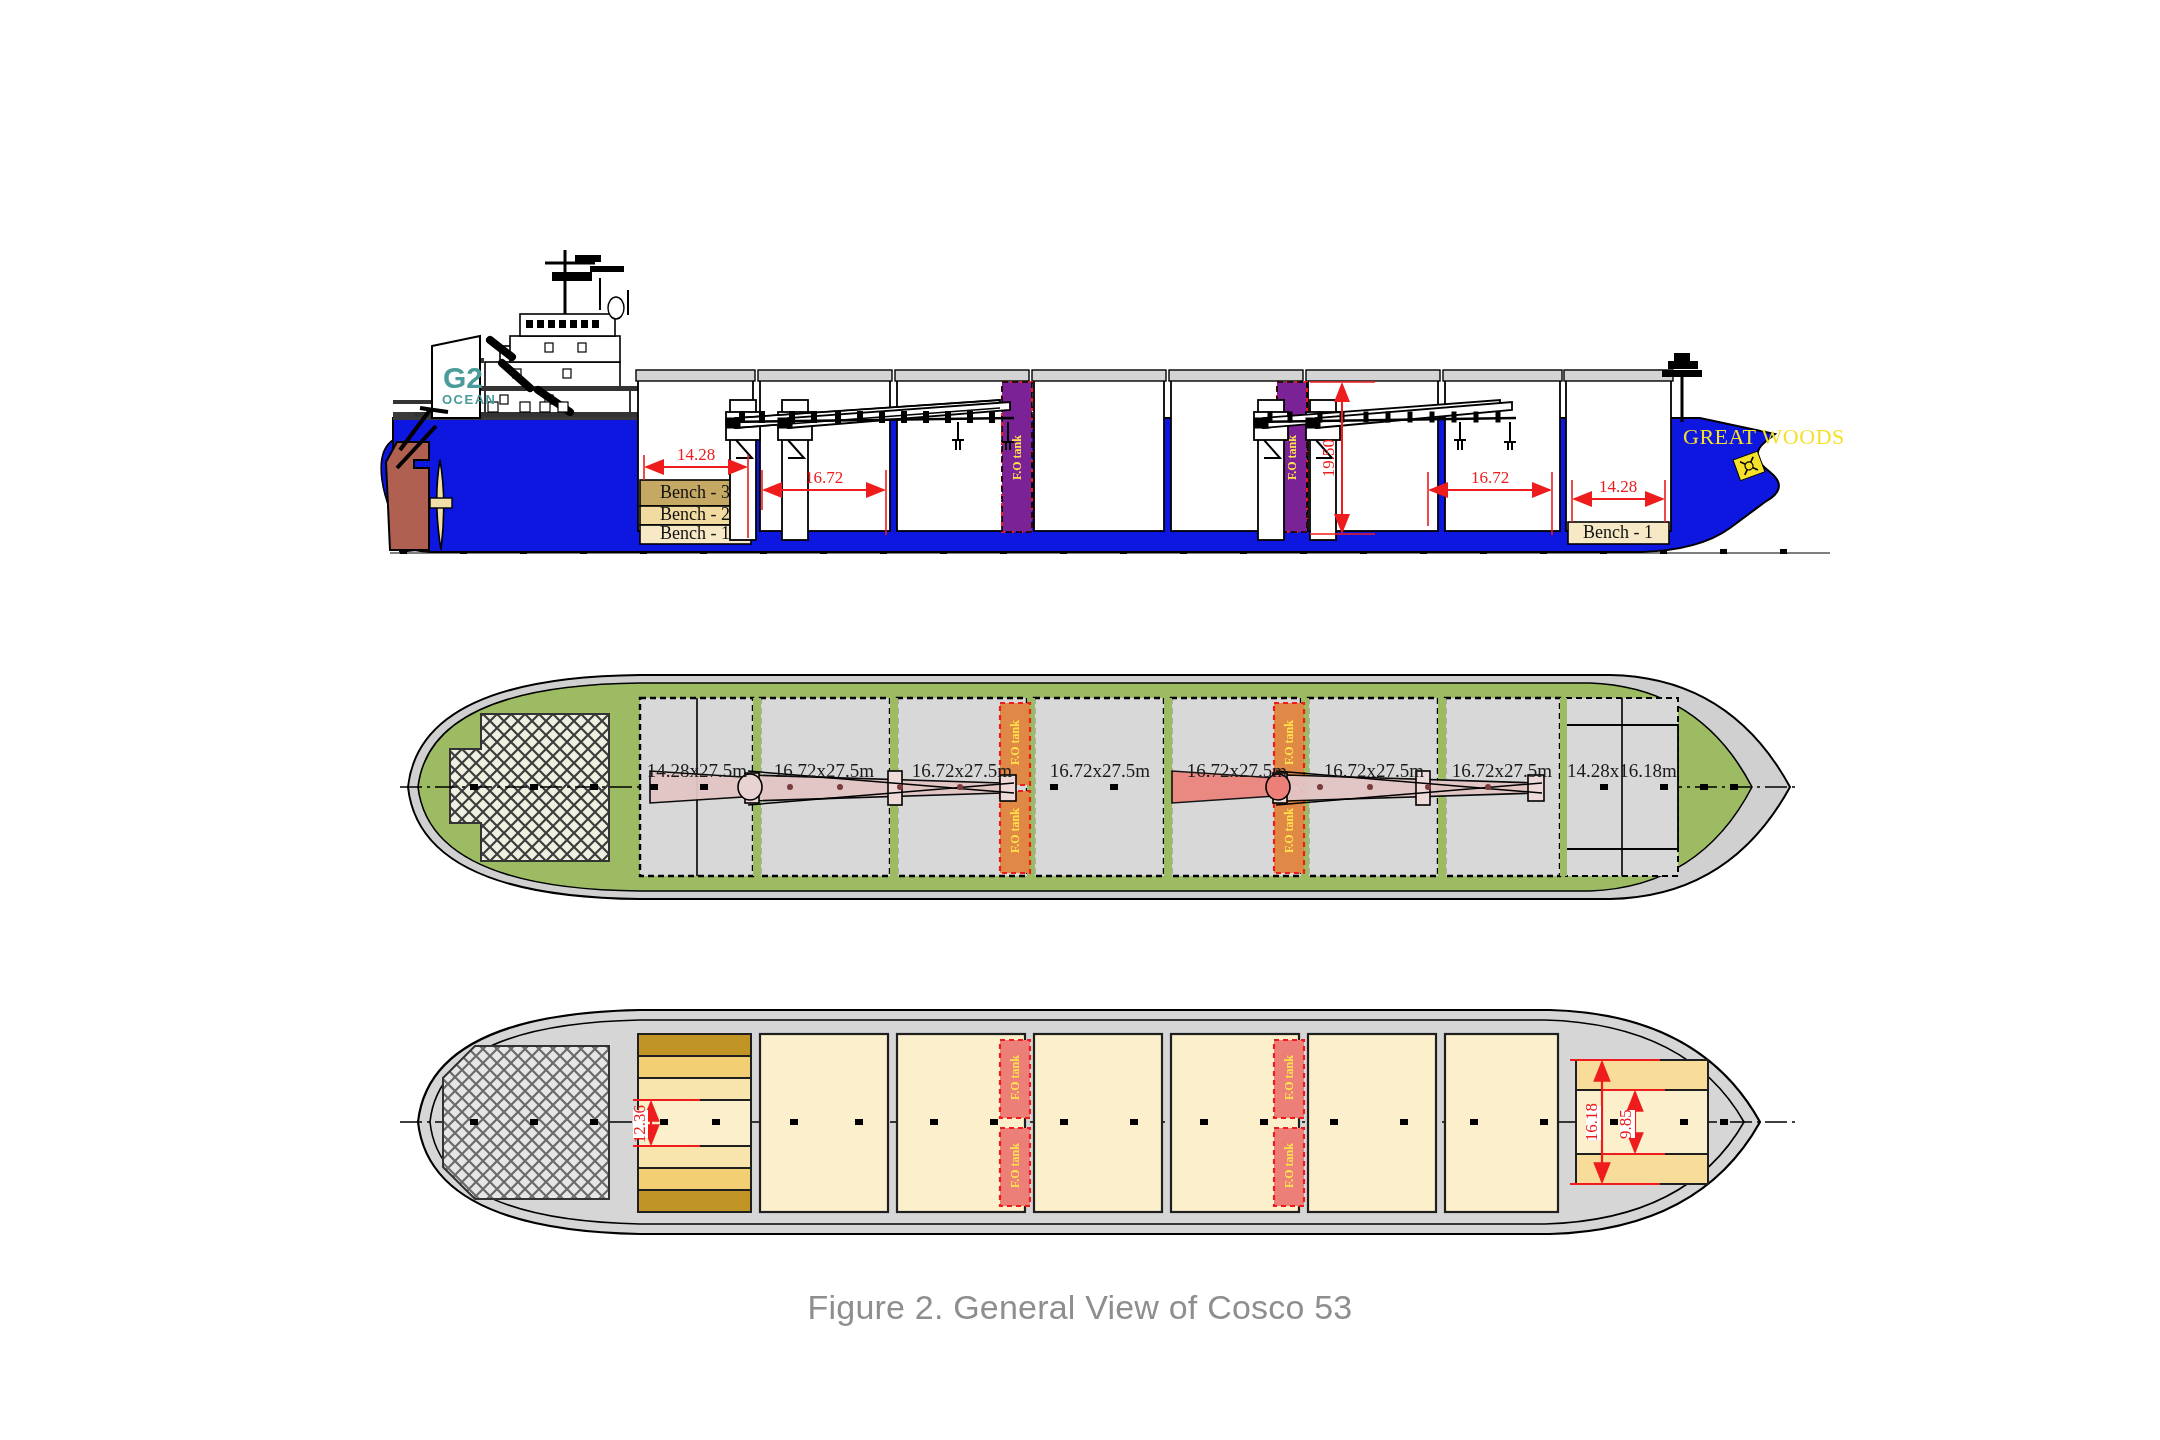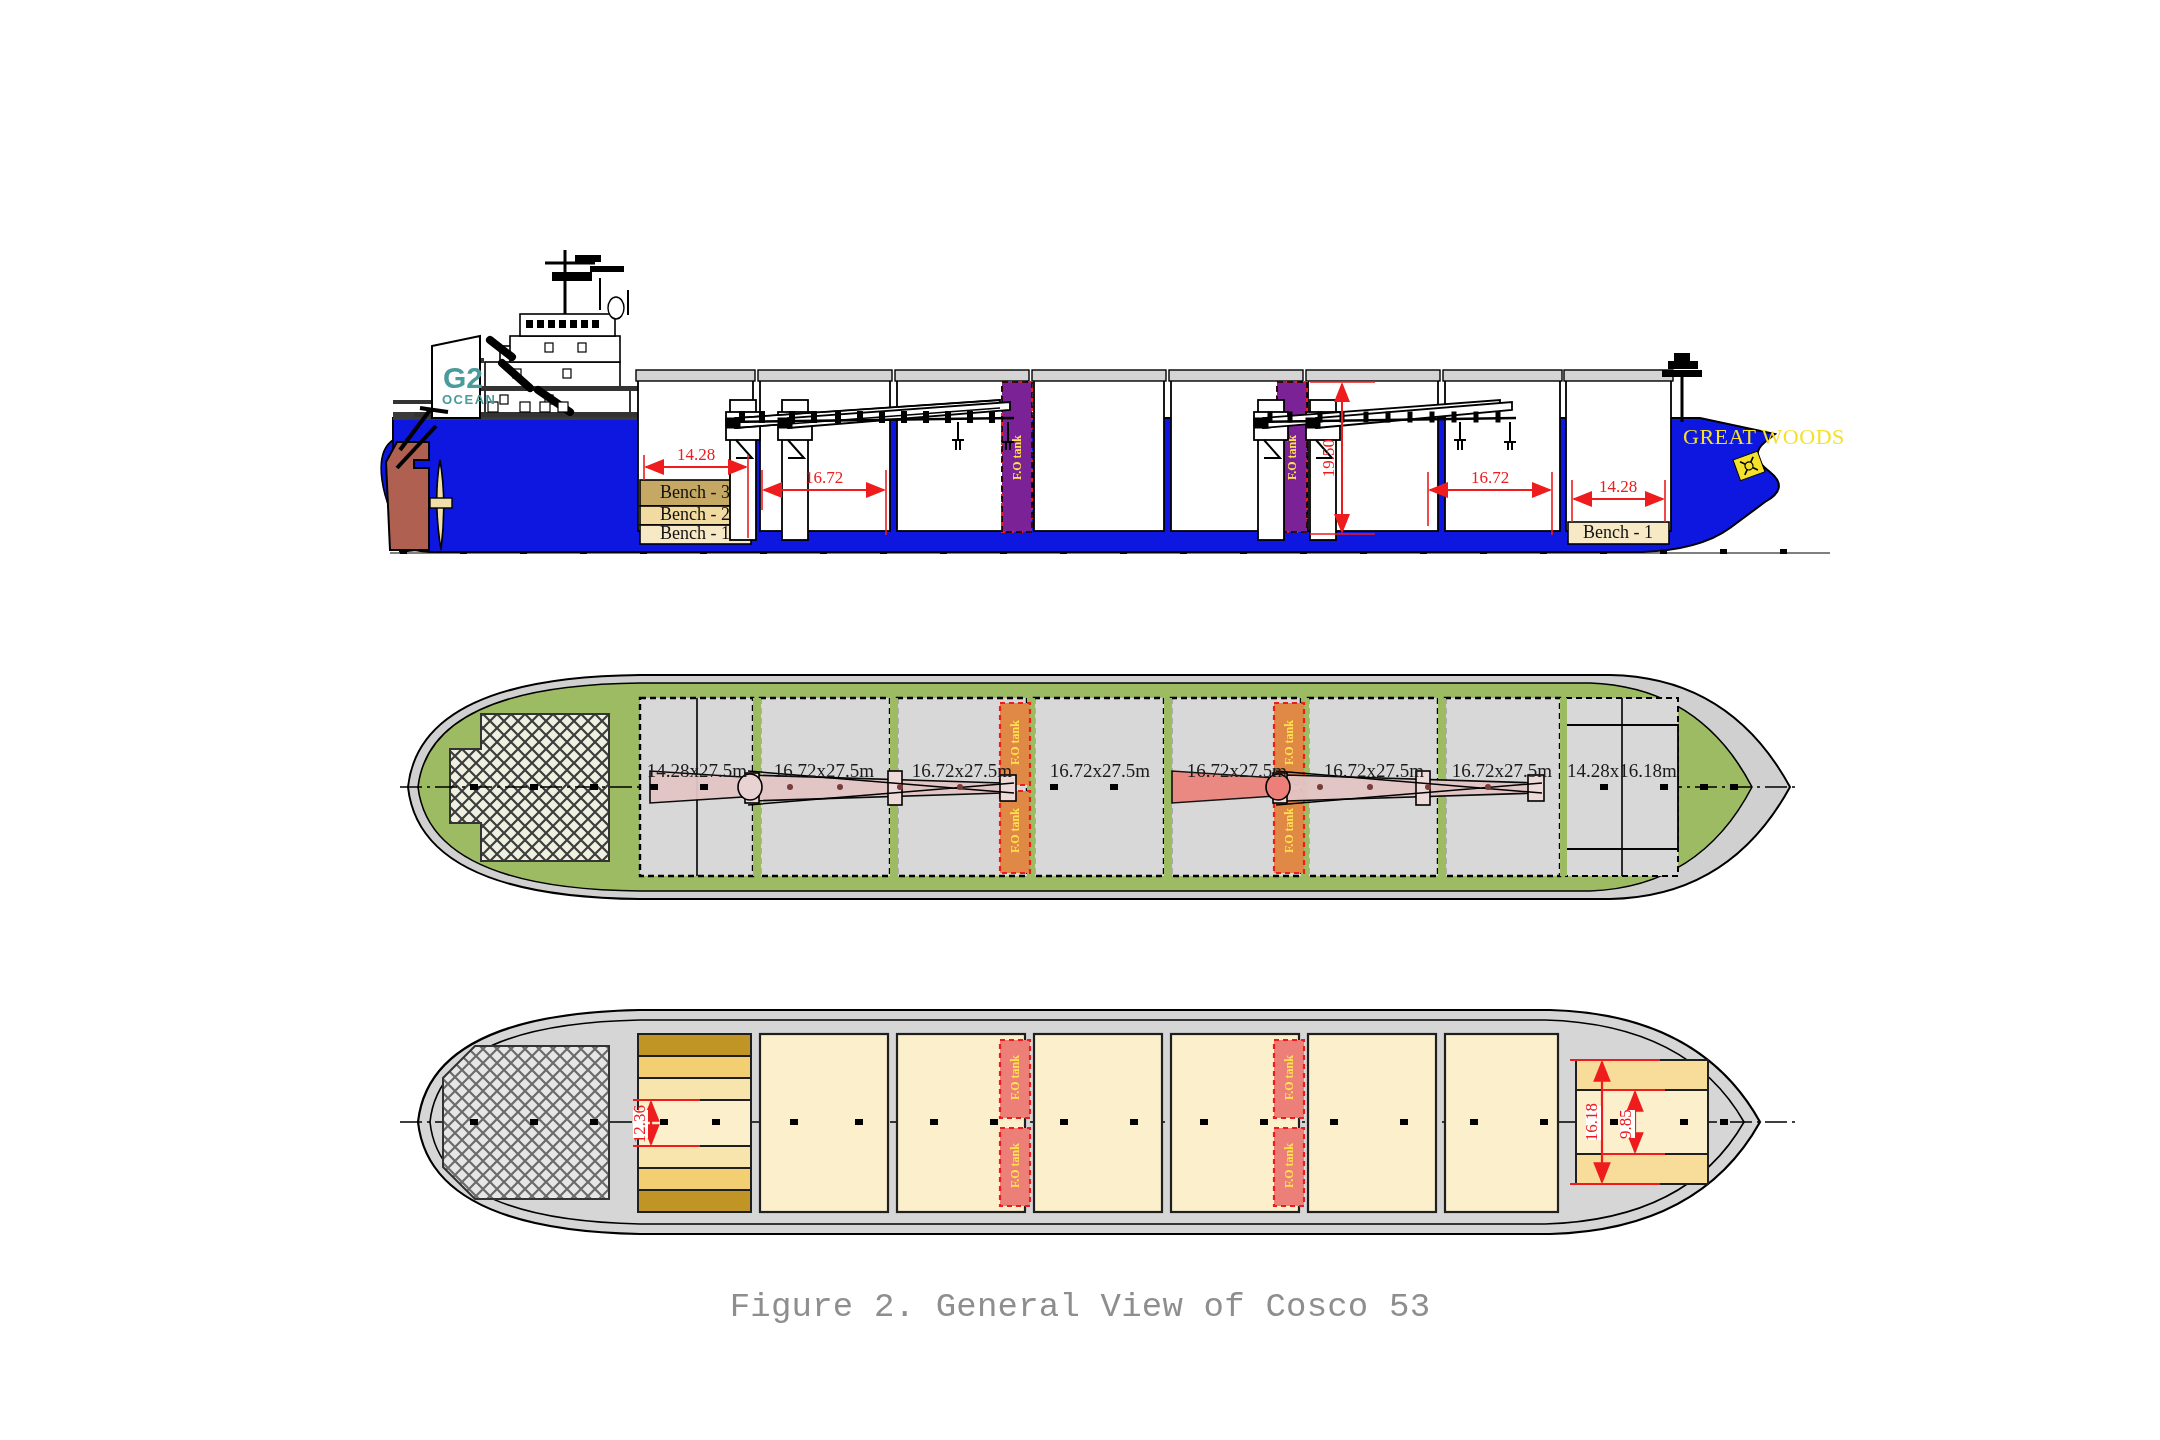--- a/index.html
+++ b/index.html
@@ -12,21 +12,21 @@
   }
   #stage{position:absolute;left:0;top:0;width:2160px;height:1011px;background:#fff;}
   svg{display:block;}
   .dimtxt{fill:#ee1c1c;font-family:"Liberation Serif",serif;font-size:17px;}
   .lbl{fill:#111;font-family:"Liberation Serif",serif;font-size:18px;}
   .fotxt{fill:#ffe34d;font-family:"Liberation Serif",serif;font-size:12px;font-weight:bold;}
   .plantxt{fill:#1a1a1a;font-family:"Liberation Serif",serif;font-size:19px;}
   .shipname{fill:#f5e02a;font-family:"Liberation Serif",serif;font-size:22px;letter-spacing:.5px;}
   .caption{
     position:absolute;left:0;top:1288px;width:2160px;text-align:center;
-    font-family:Liberation Mono, monospace;font-size:34px;color:#8e8e8e;
+    font-family:Liberation Sans, sans-serif;font-size:34px;color:#8e8e8e;
     letter-spacing:.2px;
   }
   .g2a{fill:#4a9c9c;font-family:"Liberation Sans",sans-serif;font-size:30px;font-weight:bold;}
   .g2b{fill:#4a9c9c;font-family:"Liberation Sans",sans-serif;font-size:13px;font-weight:bold;letter-spacing:1.5px;}
 </style>
 </head>
 <body>
 
 <div id="stage">
 

